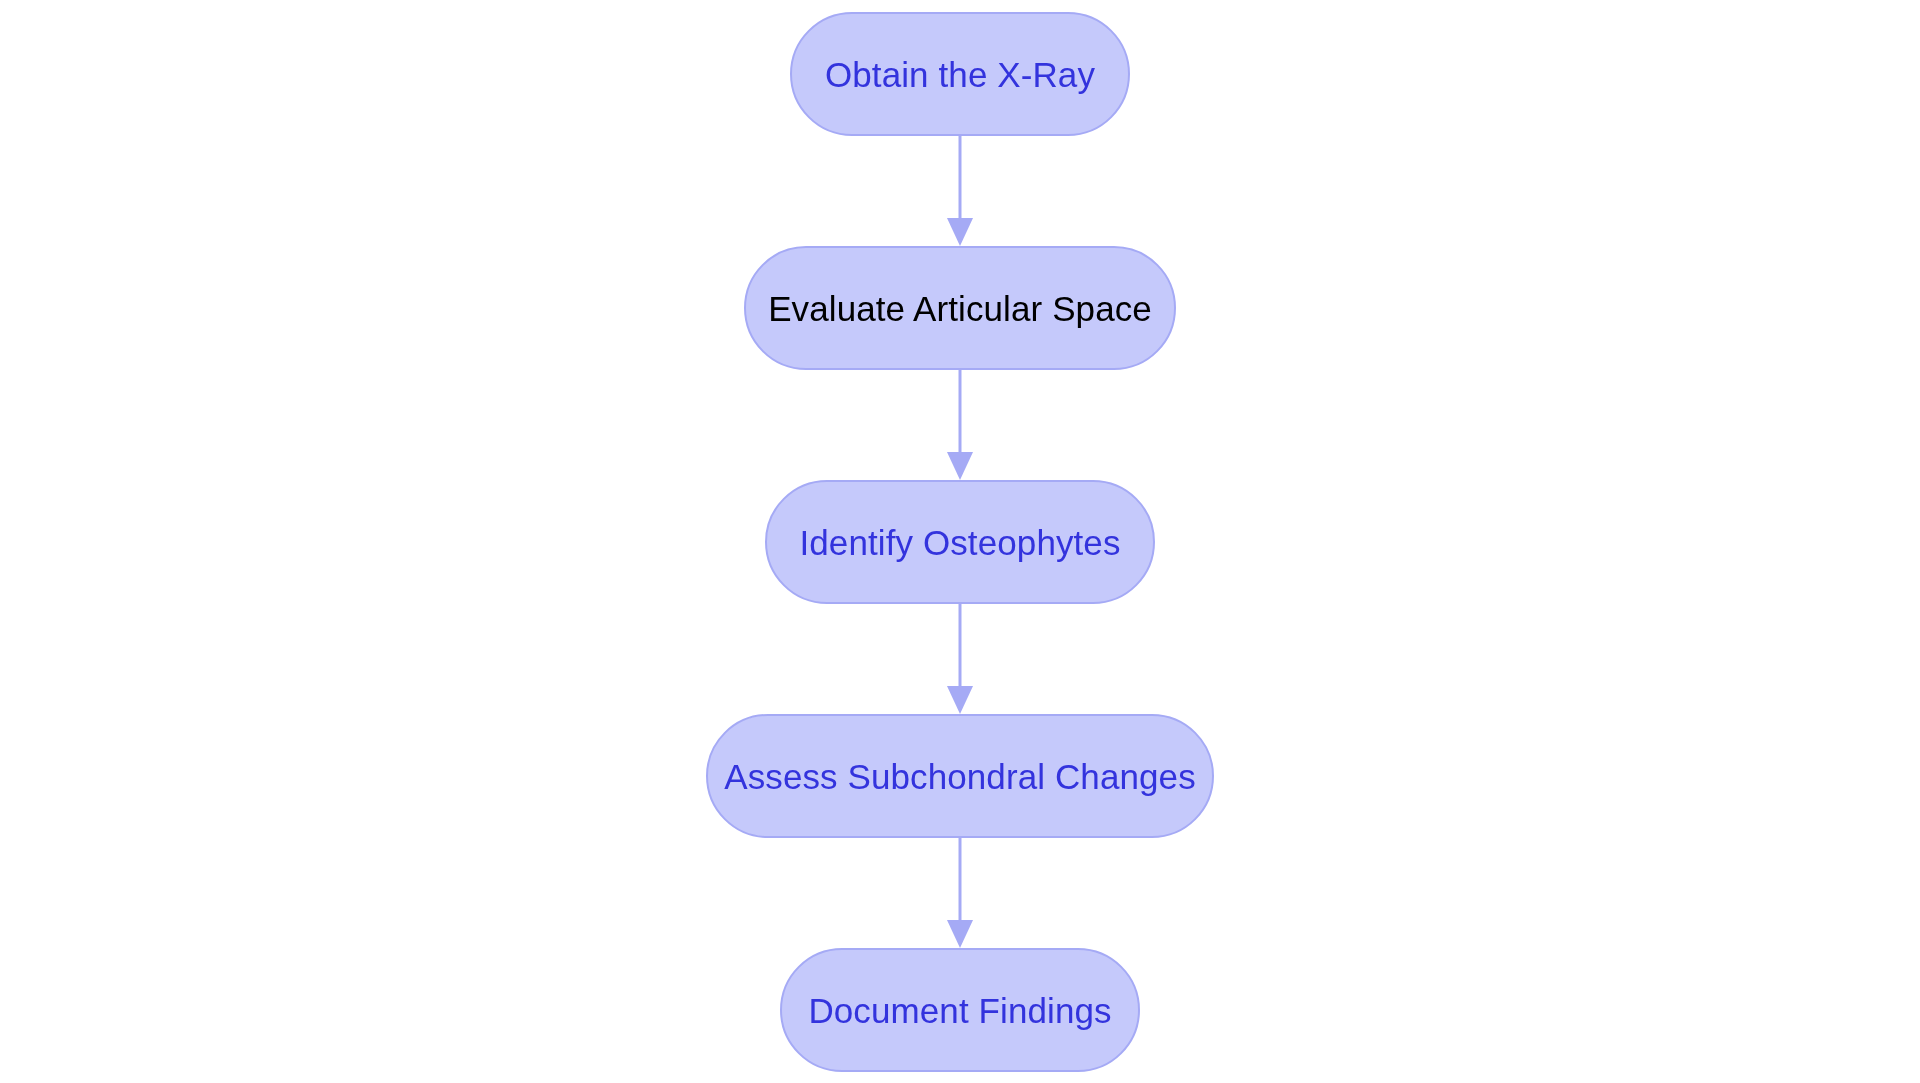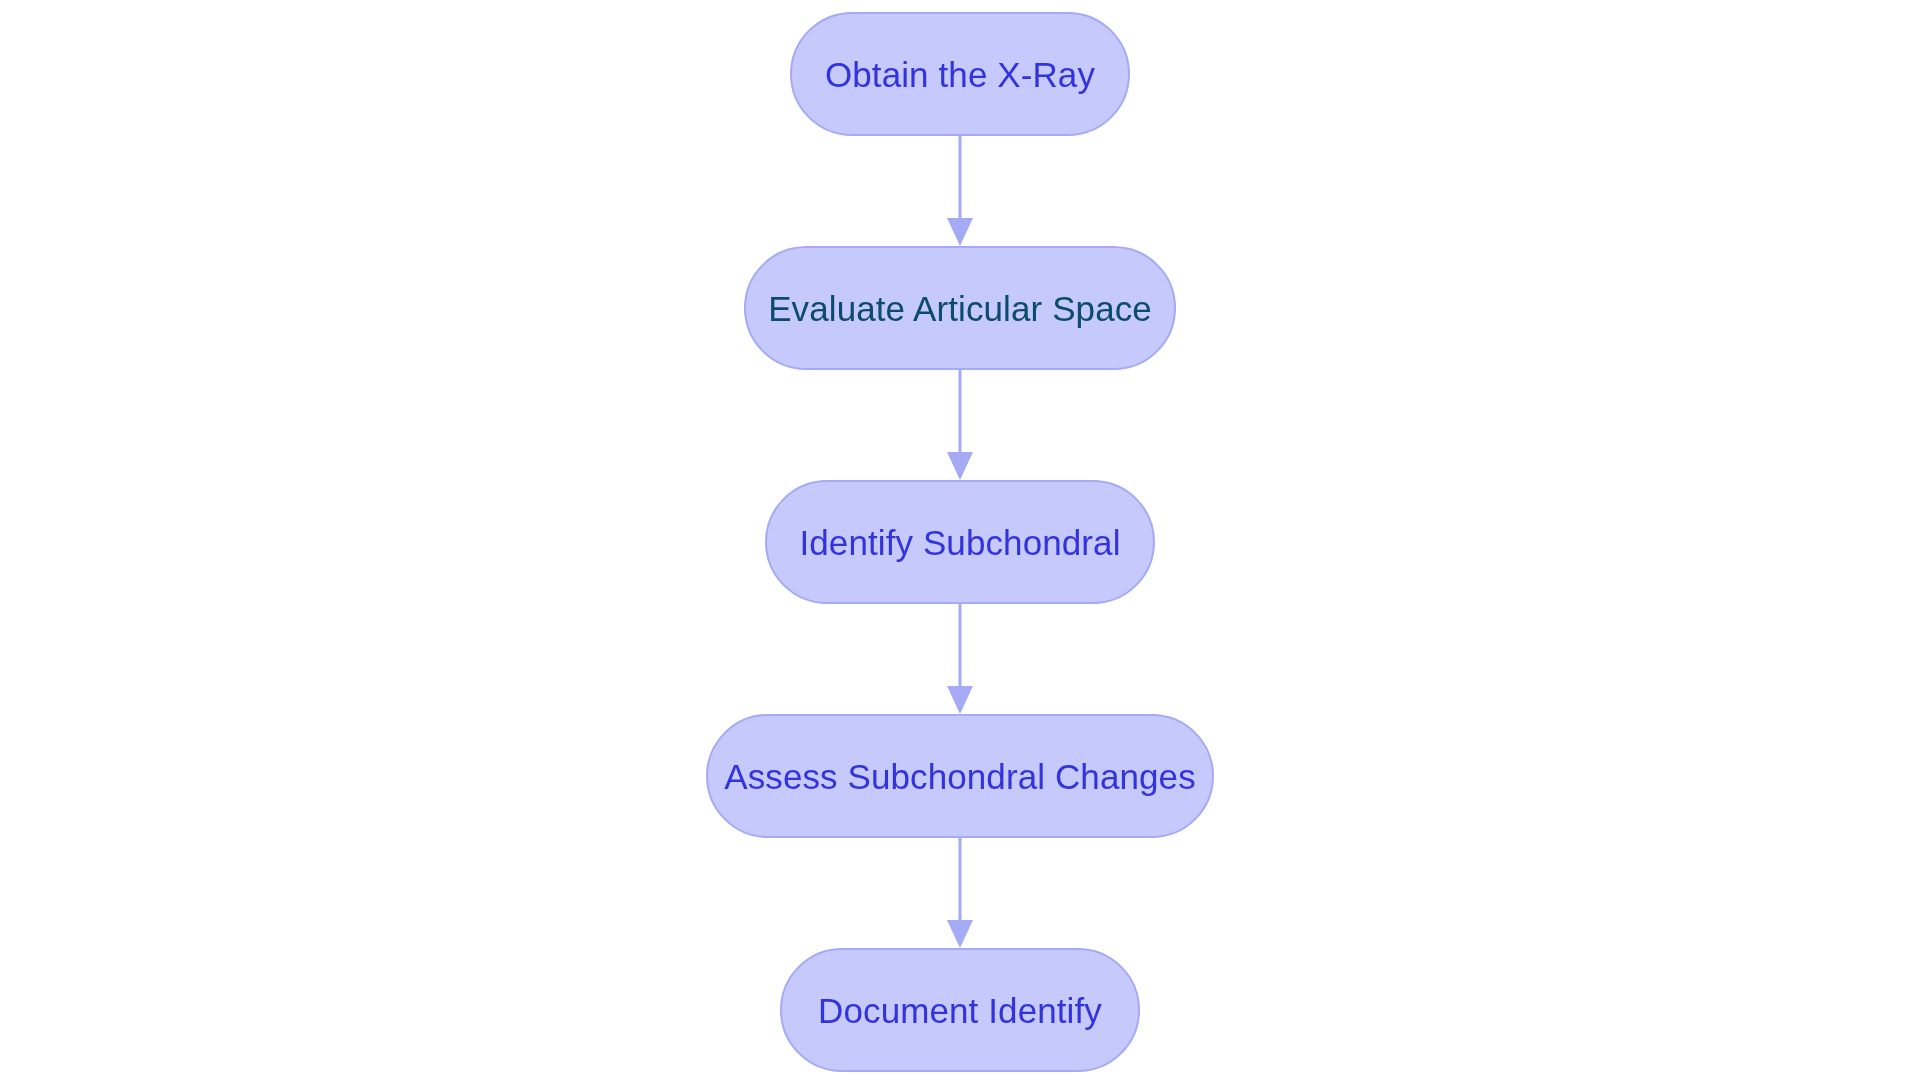--- a/index.html
+++ b/index.html
@@ -101,32 +101,32 @@
     </div>
 
     <div class="connector">
       <svg viewBox="0 0 30 110" xmlns="http://www.w3.org/2000/svg">
         <line class="connector-stem" x1="15" y1="0" x2="15" y2="84" stroke="#a5aaf5"></line>
         <polygon class="connector-head" points="2,82 28,82 15,110" fill="#a5aaf5"></polygon>
       </svg>
     </div>
 
     <div class="node node-2" style="background: rgb(197, 201, 251); border-color: rgb(165, 170, 245);">
-      <span class="node-label" style="color: #0c4a6e;">Evaluate Articular Space</span>
+      <span class="node-label" style="color: #000000;">Evaluate Articular Space</span>
     </div>
 
     <div class="connector">
       <svg viewBox="0 0 30 110" xmlns="http://www.w3.org/2000/svg">
         <line class="connector-stem" x1="15" y1="0" x2="15" y2="84" stroke="#a5aaf5"></line>
         <polygon class="connector-head" points="2,82 28,82 15,110" fill="#a5aaf5"></polygon>
       </svg>
     </div>
 
     <div class="node node-3" style="background: rgb(197, 201, 251); border-color: rgb(165, 170, 245);">
-      <span class="node-label" style="color: rgb(51, 51, 221);">Identify Subchondral</span>
+      <span class="node-label" style="color: rgb(51, 51, 221);">Identify Osteophytes</span>
     </div>
 
     <div class="connector">
       <svg viewBox="0 0 30 110" xmlns="http://www.w3.org/2000/svg">
         <line class="connector-stem" x1="15" y1="0" x2="15" y2="84" stroke="#a5aaf5"></line>
         <polygon class="connector-head" points="2,82 28,82 15,110" fill="#a5aaf5"></polygon>
       </svg>
     </div>
 
     <div class="node node-4" style="background: rgb(197, 201, 251); border-color: rgb(165, 170, 245); text-align: right;">
@@ -134,17 +134,17 @@
     </div>
 
     <div class="connector">
       <svg viewBox="0 0 30 110" xmlns="http://www.w3.org/2000/svg">
         <line class="connector-stem" x1="15" y1="0" x2="15" y2="84" stroke="#a5aaf5"></line>
         <polygon class="connector-head" points="2,82 28,82 15,110" fill="#a5aaf5"></polygon>
       </svg>
     </div>
 
     <div class="node node-5" style="background: rgb(197, 201, 251); border-color: rgb(165, 170, 245);">
-      <span class="node-label" style="color: rgb(51, 51, 221);">Document Identify</span>
+      <span class="node-label" style="color: rgb(51, 51, 221);">Document Findings</span>
     </div>
 
   </div>
 </div>
 
 </body></html>

